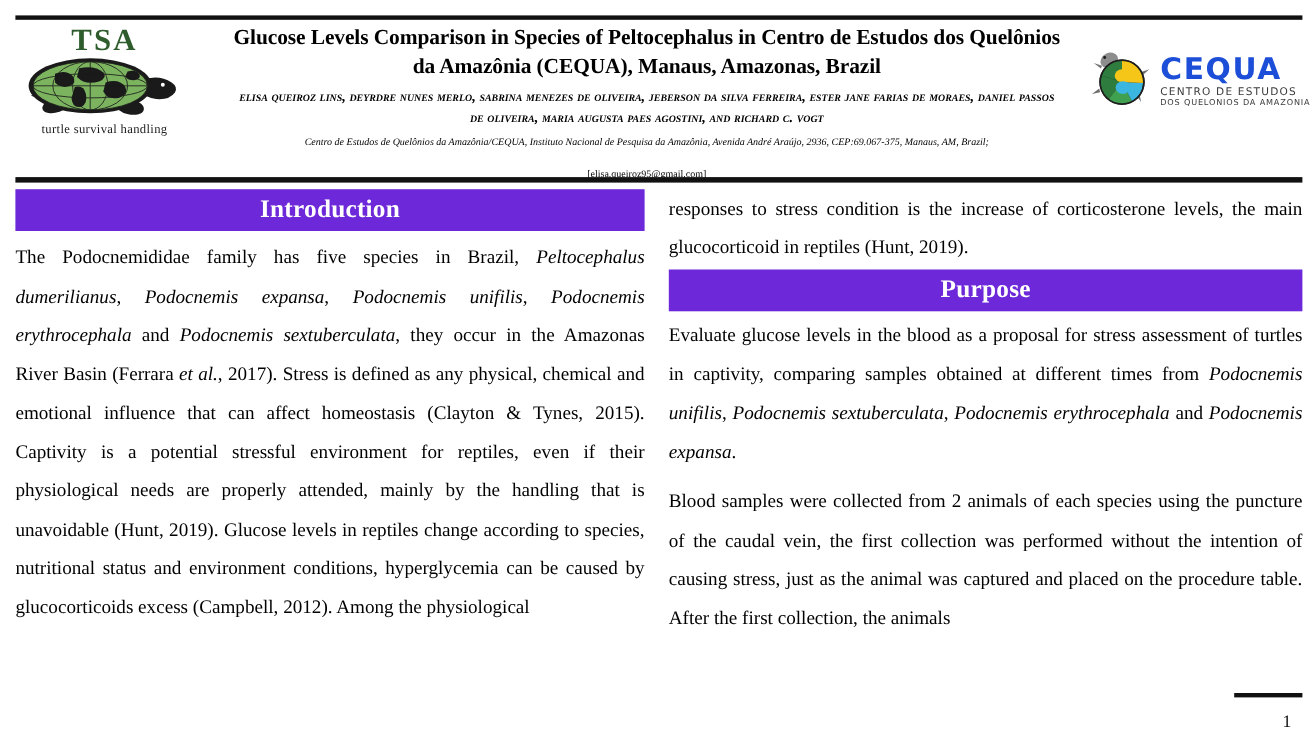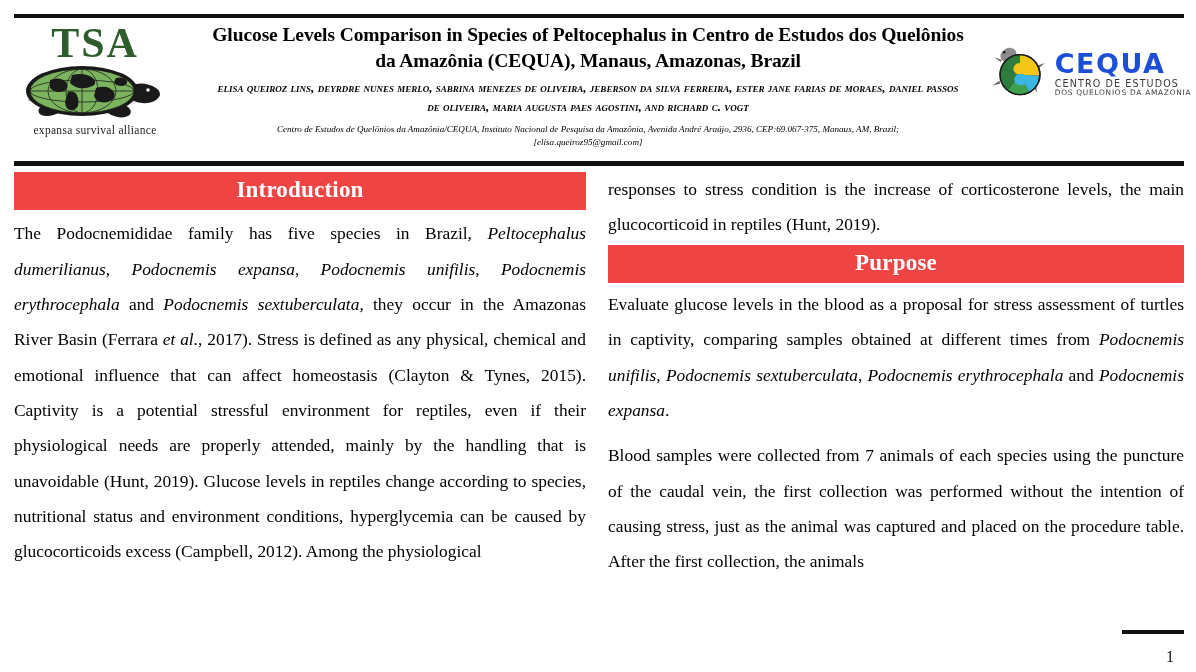--- a/index.html
+++ b/index.html
@@ -77,32 +77,31 @@
   .affiliation {
     font-family: "Liberation Serif", "DejaVu Serif", serif;
     font-style: italic;
     font-size: 9.1px;
     line-height: 1.45;
     margin: 6px 0 0 0;
     padding: 0 34px;
   }
   .affil-email {
     font-family: "Liberation Serif", "DejaVu Serif", serif;
-    font-style: italic;
     font-size: 9.1px;
     line-height: 1.35;
-    margin: 0;
+    margin: 16px;
   }
 
   
   .tsa-wrap { text-align: center; }
   .tsa-word {
     font-family: "Liberation Serif", "DejaVu Serif", serif;
     font-weight: bold;
-    font-size: 42px;
+    font-size: 28px;
     letter-spacing: 2px;
     color: #2f5c2c;
     line-height: 0.95;
     margin-bottom: -4px;
   }
   .tsa-tag {
     font-family: "Liberation Serif", "DejaVu Serif", serif;
     font-size: 11.5px;
     color: #1d1d1d;
     letter-spacing: 0.3px;
@@ -161,21 +160,21 @@
   .col-left {
     flex: 0 0 592px;
     padding: 0 6px 0 14px;
   }
   .col-right {
     flex: 1 1 auto;
     padding: 0 12px 0 16px;
   }
 
   .section-head {
-    background: #ef4444;
+    background: #6d28d9;
     color: #ffffff;
     font-family: "Liberation Serif", "DejaVu Serif", serif;
     font-weight: bold;
     font-size: 23px;
     text-align: center;
     line-height: 1.32;
     padding: 3px 0 5px 0;
     letter-spacing: 0.2px;
   }
 
@@ -249,21 +248,21 @@
 
         <g stroke="#1a1a1a" stroke-width="0.9" fill="none" opacity="0.85">
           <ellipse cx="62" cy="31" rx="52" ry="22"></ellipse>
           <line x1="62" y1="9" x2="62" y2="53"></line>
           <line x1="10" y1="31" x2="114" y2="31"></line>
           <ellipse cx="62" cy="31" rx="34" ry="22"></ellipse>
           <ellipse cx="62" cy="31" rx="16" ry="22"></ellipse>
           <ellipse cx="62" cy="31" rx="52" ry="11"></ellipse>
         </g>
       </svg>
-      <div class="tsa-tag">expansa survival alliance</div>
+      <div class="tsa-tag">turtle survival handling</div>
     </div>
   </div>
 
   <div class="header-center">
     <div class="poster-title">Glucose Levels Comparison in Species of Peltocephalus in Centro de Estudos dos Quelônios da Amazônia (CEQUA), Manaus, Amazonas, Brazil</div>
     <div class="authors">Elisa Queiroz Lins, Deyrdre Nunes Merlo, Sabrina Menezes de Oliveira, Jeberson da Silva Ferreira, Ester Jane Farias de Moraes, Daniel Passos de Oliveira, Maria Augusta Paes Agostini, and Richard C. Vogt</div>
     <div class="affiliation">Centro de Estudos de Quelônios da Amazônia/CEQUA, Instituto Nacional de Pesquisa da Amazônia, Avenida André Araújo, 2936, CEP:69.067-375, Manaus, AM, Brazil;</div>
     <div class="affil-email">[elisa.queiroz95@gmail.com]</div>
   </div>
 
@@ -316,18 +315,18 @@
   <div class="col col-right">
     <div class="para-continued">responses to stress condition is the increase of corticosterone levels, the main glucocorticoid in reptiles (Hunt, 2019).</div>
 
     <div class="section-head">Purpose</div>
     <div class="para tight">
       <span>Evaluate glucose levels in the blood as a proposal for stress assessment of turtles in captivity, comparing samples obtained at different times from </span><i>Podocnemis unifilis</i><span>, </span><i>Podocnemis sextuberculata</i><span>, </span><i>Podocnemis erythrocephala</i><span> and </span><i>Podocnemis expansa</i><span>.</span>
     </div>
 
     <div class="spacer-sm"></div>
 
-    <div class="para tight">Blood samples were collected from 7 animals of each species using the puncture of the caudal vein, the first collection was performed without the intention of causing stress, just as the animal was captured and placed on the procedure table. After the first collection, the animals</div>
+    <div class="para tight">Blood samples were collected from 2 animals of each species using the puncture of the caudal vein, the first collection was performed without the intention of causing stress, just as the animal was captured and placed on the procedure table. After the first collection, the animals</div>
   </div>
 </div>
 
 <div class="footer-rule"></div>
 <div class="page-num">1</div>
 
 </body></html>

